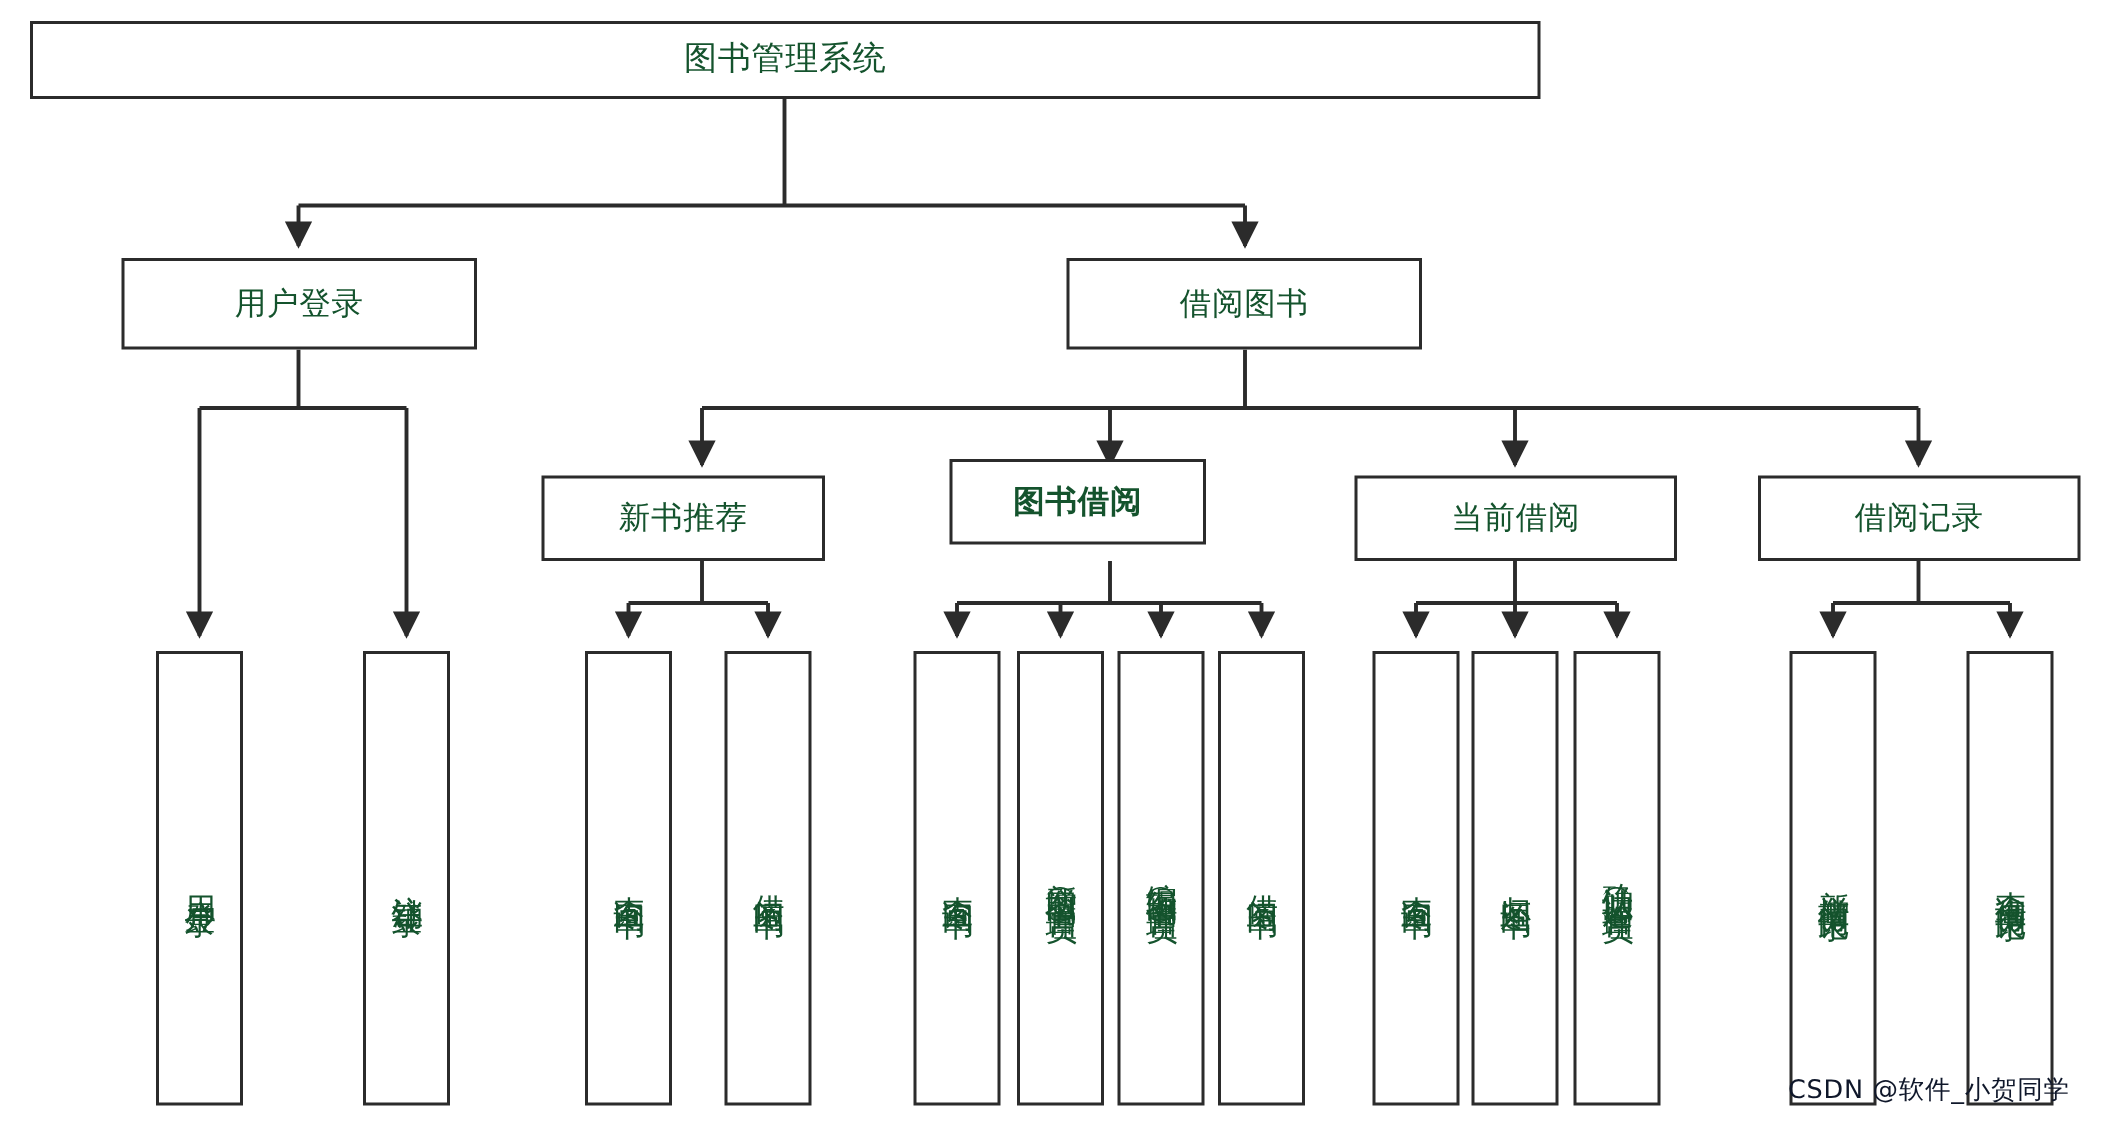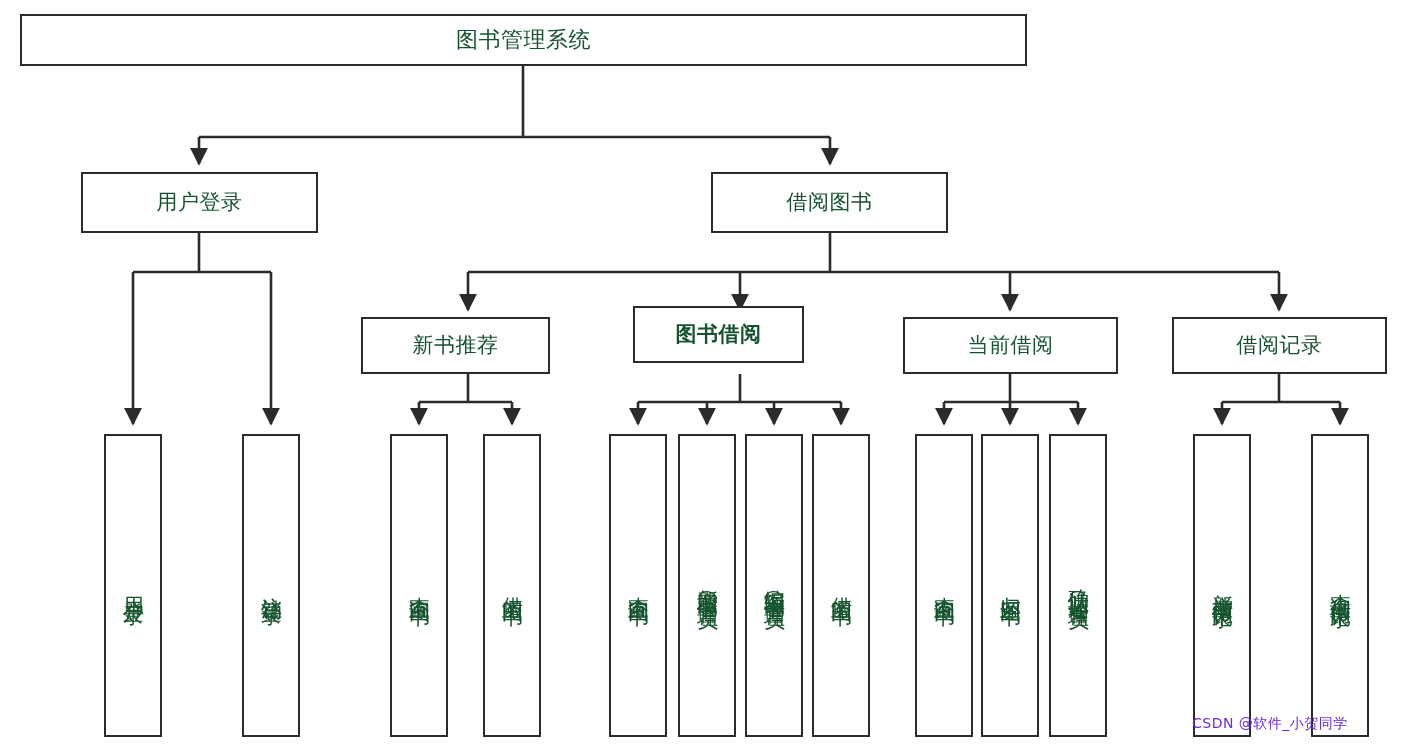--- a/index.html
+++ b/index.html
@@ -55,22 +55,22 @@
     font-size: 21px;
     letter-spacing: 3px;
     line-height: 1;
     white-space: nowrap;
   }
   .node.root .label {
     font-size: 22px;
   }
   .watermark {
     position: absolute;
-    color: #6d28d9;
-    font-size: 14px;
+    color: #0f172a;
+    font-size: 17px;
     white-space: nowrap;
     letter-spacing: 0.5px;
     pointer-events: none;
   }
 </style>
 </head>
 <body>
 
 <div id="canvas">
 

